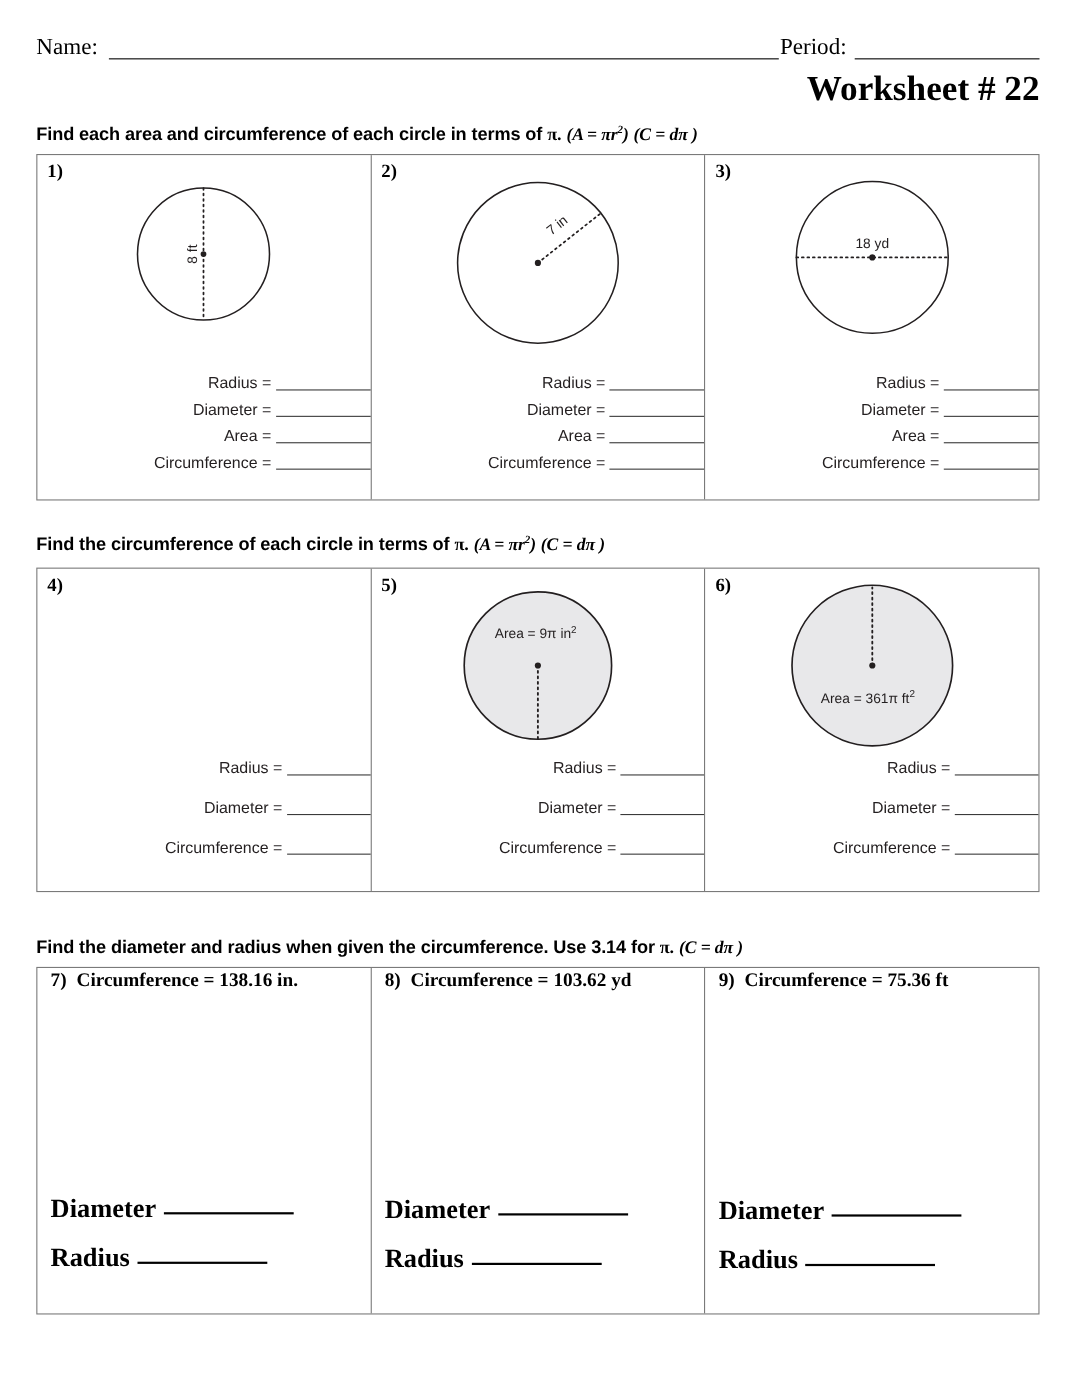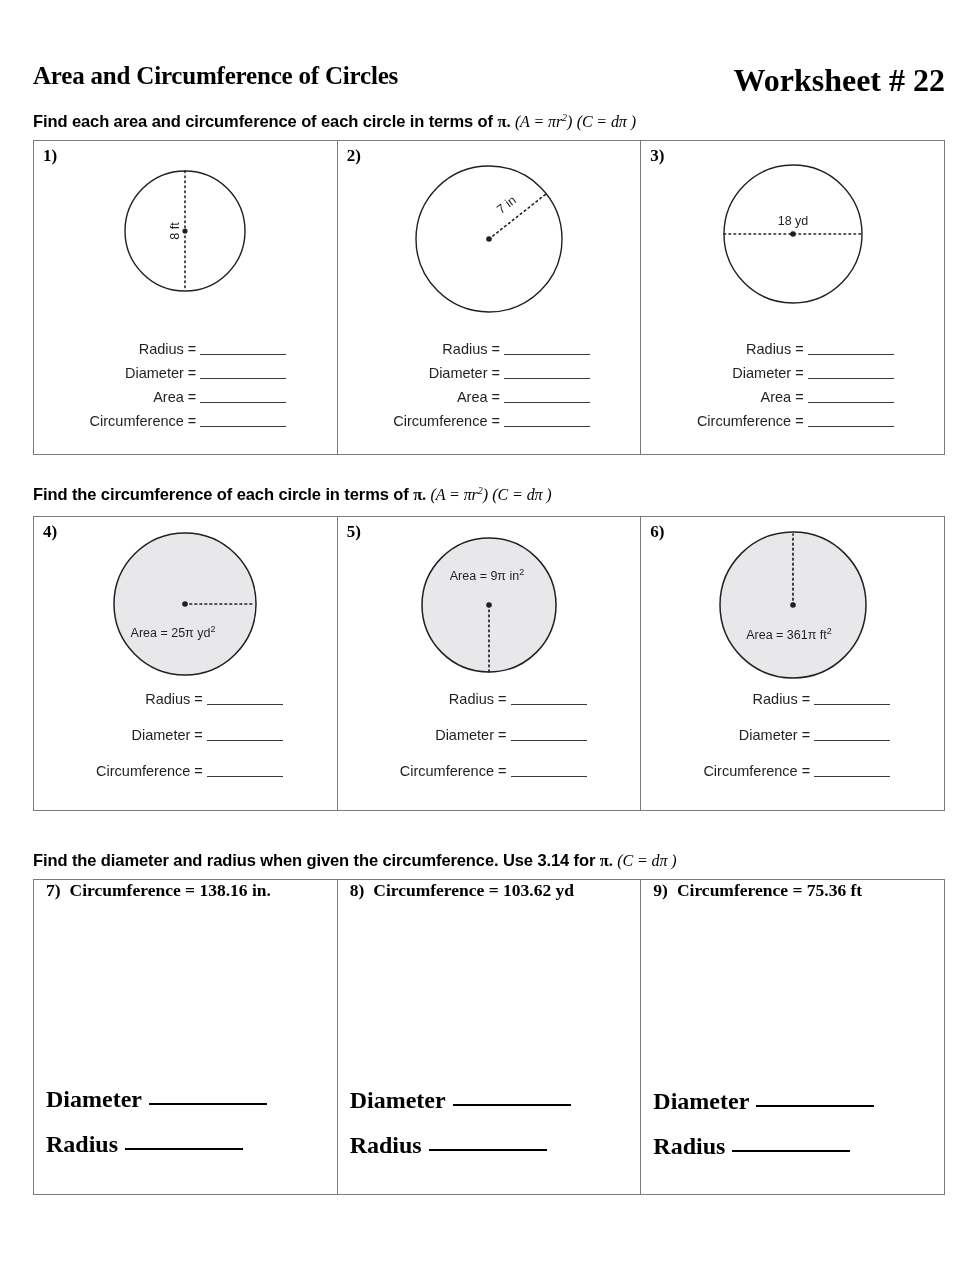--- a/index.html
+++ b/index.html
@@ -18,37 +18,37 @@
   .hdr .nmline{position:absolute;left:66px;top:23px;width:609px;border-bottom:1.6px solid #000;}
   .hdr .pd{position:absolute;left:676px;top:0;font-family:"Liberation Serif",serif;font-size:21px;}
   .hdr .pdline{position:absolute;left:744px;top:23px;width:168px;border-bottom:1.6px solid #000;}
 
   .titlerow{position:absolute;left:33px;top:62px;width:912px;height:30px;}
   .titlerow .t1{position:absolute;left:0;top:0;font-family:"Liberation Serif",serif;font-weight:bold;font-size:25px;letter-spacing:-0.2px;}
   .titlerow .t2{position:absolute;right:0;top:0;font-family:"Liberation Serif",serif;font-weight:bold;font-size:32px;}
 
   
   .instr{position:absolute;left:33px;font-size:16.5px;font-weight:bold;white-space:nowrap;letter-spacing:-0.1px;}
-  .instr .mth{font-family:"Liberation Serif",serif;font-style:italic;font-weight:normal;font-size:16px;}
+  .instr .mth{font-family:"Liberation Serif",serif;font-style:italic;font-weight:bold;font-size:16px;}
   .instr .pi{font-family:"Liberation Serif",serif;font-style:normal;font-weight:bold;}
   .instr sup{font-size:10px;vertical-align:super;font-style:italic;}
 
   
   .tbl{position:absolute;border:1.2px solid #7a7a7a;box-sizing:border-box;display:flex;background:#fff;}
   .cell{position:relative;box-sizing:border-box;flex:1 1 0;border-right:1.2px solid #7a7a7a;}
   .cell:last-child{border-right:none;}
   .qnum{position:absolute;left:9px;top:5px;font-family:"Liberation Serif",serif;font-weight:bold;font-size:17px;}
 
   
   .fig{position:absolute;left:0;right:0;top:0;}
   .fig svg{display:block;margin:0 auto;overflow:visible;}
 
   
   .ansblk{position:absolute;left:0;right:0;}
-  .ln{display:flex;align-items:flex-end;justify-content:center;white-space:nowrap;}
+  .ln{display:flex;align-items:flex-end;justify-content:flex-end;white-space:nowrap;}
   .ln .lbl{font-size:14.5px;color:#231f20;text-align:right;}
   .ln .blank{display:inline-block;border-bottom:1.5px solid #3a3a3a;margin-left:4px;position:relative;top:-2px;}
 
   
   .s1 .ln{margin-bottom:8px;}
   .s1 .lbl{width:112px;}
   .s1 .blank{width:86px;}
   .s2 .ln{margin-bottom:20px;}
   .s2 .lbl{width:115px;}
   .s2 .blank{width:76px;}
@@ -57,23 +57,28 @@
   .q3txt{position:absolute;left:12px;top:0;font-family:"Liberation Serif",serif;font-weight:bold;font-size:17.5px;white-space:nowrap;}
   .q3txt .qn{margin-right:9px;}
   .dr{position:absolute;font-family:"Liberation Serif",serif;font-weight:bold;font-size:24px;white-space:nowrap;}
   .dr .blank3{display:inline-block;width:118px;border-bottom:2px solid #000;margin-left:7px;position:relative;top:-2px;}
 </style>
 </head>
 <body>
 
 <div class="page">
 
+  <div class="hdr">
+    <span class="nm">Name:</span>
+    <span class="nmline"></span>
+    <span class="pd">Period:</span>
+    <span class="pdline"></span>
+  </div>
 
   <div class="titlerow">
-    <span class="t1">Area and Circumference of Circles</span>
     <span class="t2">Worksheet # 22</span>
   </div>
 
   <div class="instr" style="top:112px;">
     <span>Find each area and circumference of each circle in terms of </span><span class="pi">π.</span>
     <span class="mth"><span>(A = πr</span><sup>2</sup><span>)</span></span>
     <span class="mth">(C = dπ )</span>
   </div>
 
   <div class="tbl" style="left:33px;top:140px;width:912px;height:315px;">
@@ -172,28 +177,20 @@
   <div class="instr" style="top:485px;">
     <span>Find the circumference of each circle in terms of </span><span class="pi">π.</span>
     <span class="mth"><span>(A = πr</span><sup>2</sup><span>)</span></span>
     <span class="mth">(C = dπ )</span>
   </div>
 
   <div class="tbl" style="left:33px;top:516px;width:912px;height:295px;">
 
     <div class="cell">
       <span class="qnum">4)</span>
-      <div class="fig" style="top:12px;">
-        <svg width="156" height="150" viewBox="0 0 156 150">
-          <circle cx="78" cy="75" r="71" fill="#e8e8ea" stroke="#231f20" stroke-width="1.5"></circle>
-          <line x1="78" y1="75" x2="146" y2="75" stroke="#231f20" stroke-width="1.7" stroke-dasharray="1.6 3.4" stroke-linecap="round"></line>
-          <circle cx="78" cy="75" r="2.8" fill="#231f20"></circle>
-          <text x="66" y="108" fill="#231f20" font-family="Liberation Sans, sans-serif" font-size="12.5" text-anchor="middle">Area = 25π yd<tspan dy="-5" font-size="9">2</tspan></text>
-        </svg>
-      </div>
       <div class="ansblk s2" style="top:174px;">
         <div class="ln">
           <span class="lbl">Radius =</span>
             <span class="blank"></span>
         </div>
         <div class="ln">
           <span class="lbl">Diameter =</span>
             <span class="blank"></span>
         </div>
         <div class="ln">

